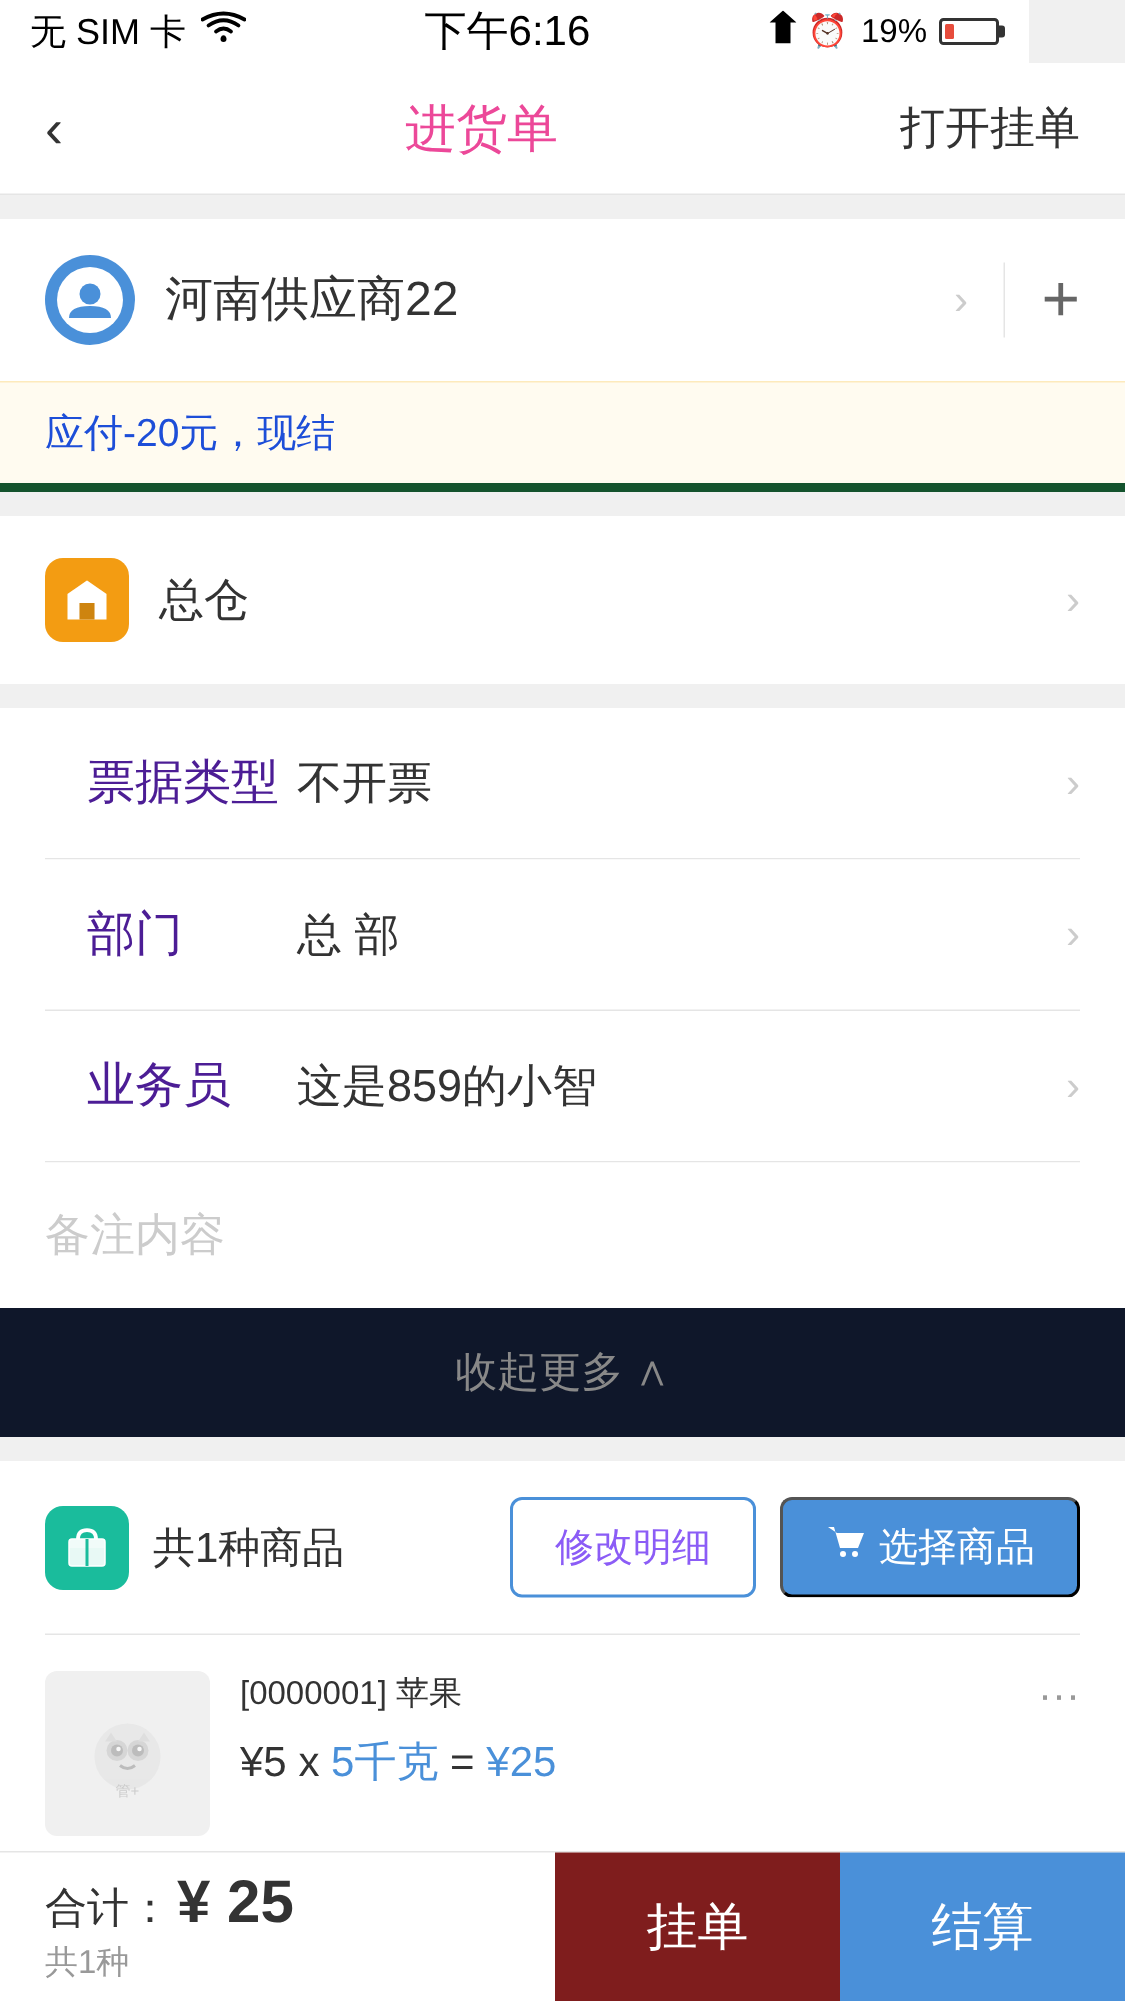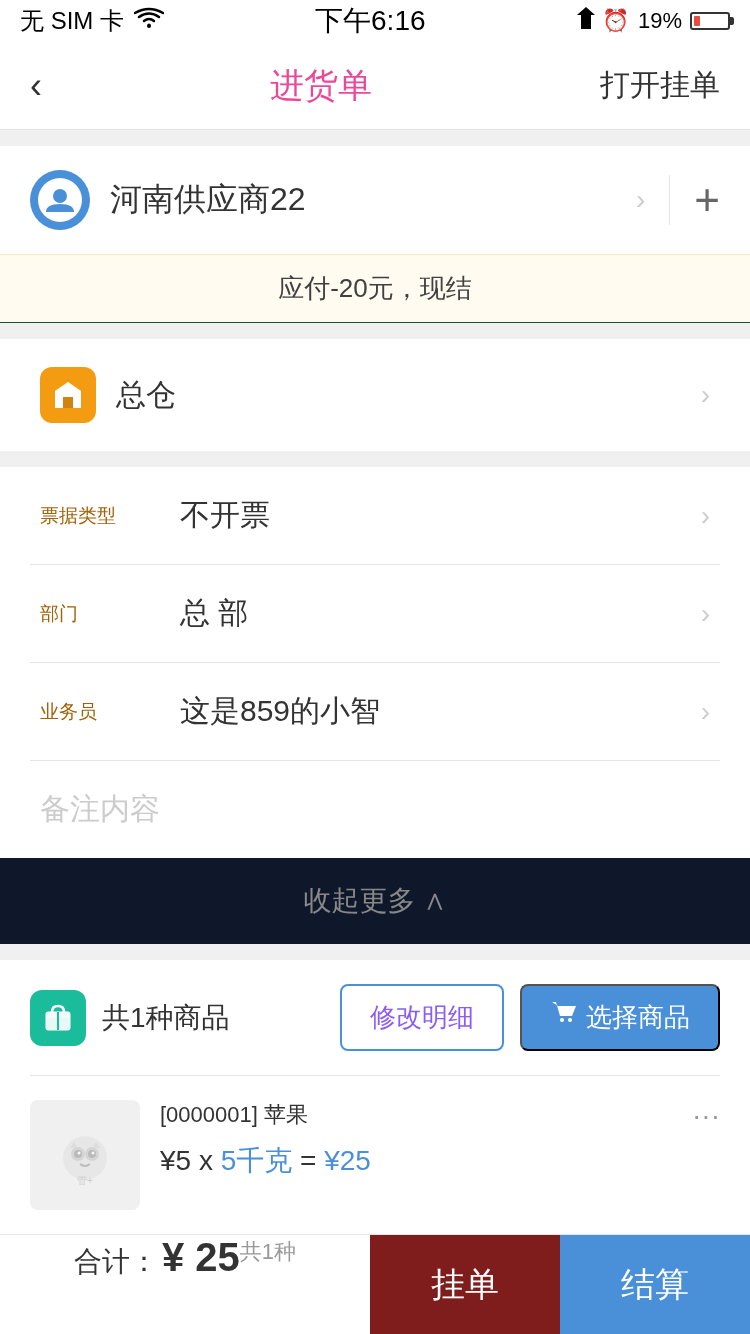--- a/index.html
+++ b/index.html
@@ -8,21 +8,21 @@
       width: 750px;
       min-height: 1334px;
       font-family: -apple-system, 'PingFang SC', 'Helvetica Neue', Arial, sans-serif;
       background: #f0f0f0;
       font-size: 28px;
       color: #333;
     }
 
     
     .status-bar {
-      width: 750px;
+      width: 686px;
       height: 42px;
       background: #fff;
       display: flex;
       align-items: center;
       justify-content: space-between;
       padding: 16px 20px;
       font-size: 24px;
       color: #000;
     }
     .status-bar-left { display: flex; align-items: center; gap: 10px; }
@@ -78,40 +78,39 @@
     .supplier-name { flex: 1; font-size: 32px; color: #333; }
     .chevron { font-size: 28px; color: #ccc; margin-right: 0; }
     .divider-v { width: 1px; height: 50px; background: #e5e5e5; margin: 0 24px; }
     .add-btn { font-size: 44px; color: #666; line-height: 1; }
 
     
     .notice-banner {
       background: #fffbf0;
       padding: 16px 30px;
       font-size: 26px;
-      color: #404040;
+      color: #1d4ed8;
       border-top: 1px solid #fdeabc;
-      border-bottom: 1px solid #14532d;
-      text-align: center;
+      border-bottom: 6px solid #14532d;
     }
 
     
     .list-row {
       display: flex;
       align-items: center;
-      padding: 28px 40px;
+      padding: 28px 30px;
       background: #fff;
       cursor: pointer;
     }
     .warehouse-icon {
       width: 56px; height: 56px; border-radius: 12px; background: #f39c12;
       display: flex; align-items: center; justify-content: center;
       margin-right: 20px; flex-shrink: 0; font-size: 28px; color: #fff;
     }
-    .row-label { font-size: 19px; color: #a16207; width: 140px; flex-shrink: 0; }
+    .row-label { font-size: 32px; color: #4c1d95; width: 140px; flex-shrink: 0; margin-left: 28px; }
     .row-value { flex: 1; font-size: 30px; color: #333; }
     .row-placeholder { flex: 1; font-size: 30px; color: #ccc; }
 
     
     .collapse-row {
       background: #0f172a;
       text-align: center;
       padding: 24px 0;
       font-size: 28px;
       color: #888;
@@ -132,21 +131,21 @@
     }
     .product-count { flex: 1; font-size: 28px; color: #333; }
     .btn-outline {
       border: 2px solid #4a90d9; color: #8b5cf6; background: #fff;
       padding: 14px 28px; border-radius: 8px; font-size: 26px; cursor: pointer;
       margin-right: 16px;
     }
     .btn-primary {
       background: #4a90d9; color: #fff;
       padding: 14px 28px; border-radius: 8px; font-size: 26px; cursor: pointer;
-      display: flex; gap: 8px;
+      display: flex; align-items: center; gap: 8px;
     }
 
     
     .product-item {
       display: flex;
       align-items: flex-start;
       padding: 24px 30px;
       background: #fff;
       gap: 20px;
     }
@@ -168,21 +167,21 @@
       bottom: 0;
       width: 750px;
       height: 100px;
       display: flex;
       align-items: stretch;
       background: #fff;
       border-top: 1px solid #e5e5e5;
     }
     .total-section {
       display: flex;
-      flex-direction: row;
+      flex-direction: column;
       justify-content: center;
       padding: 0 30px;
       flex: 1;
     }
     .total-amount { font-size: 40px; font-weight: bold; color: #333; }
     .total-sub { font-size: 22px; color: #999; margin-top: 2px; }
     .btn-yellow {
       width: 190px; background: #7f1d1d; color: #fff;
       display: flex; align-items: center; justify-content: center;
       font-size: 34px; cursor: pointer;

